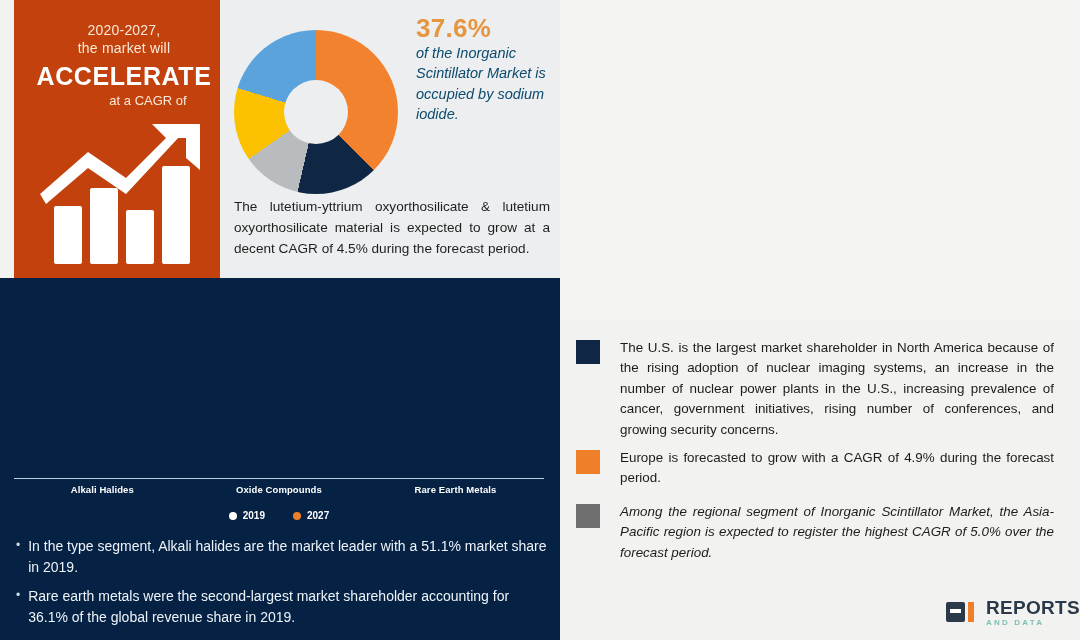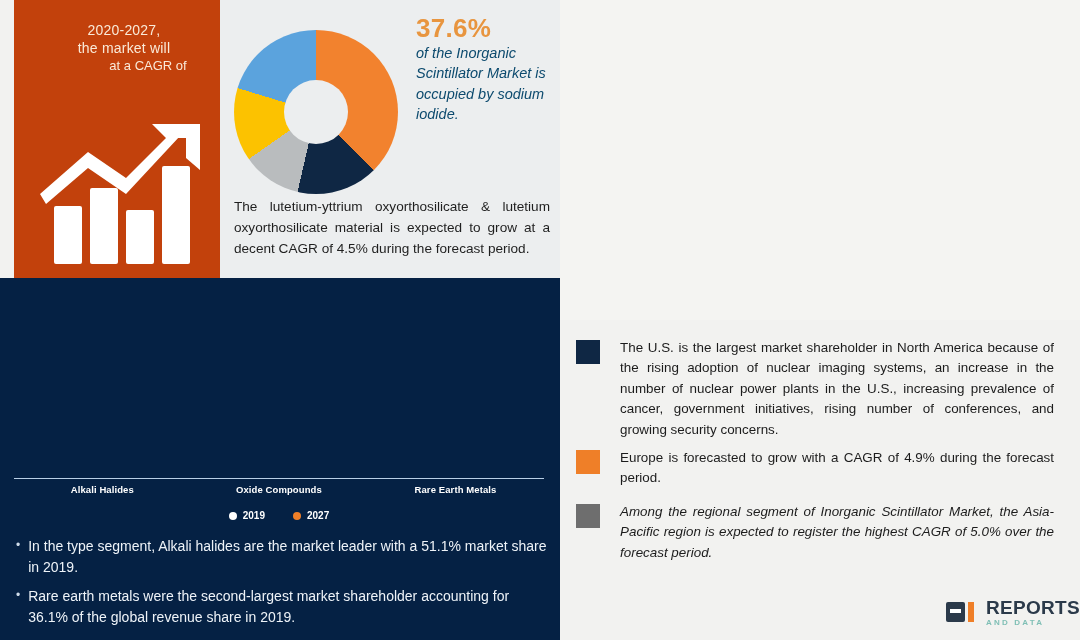--- a/index.html
+++ b/index.html
@@ -70,20 +70,21 @@
 </style>
 </head>
 <body>
 
 <div class="page">
 
   <div class="panel-accelerate">
     <div class="acc-text">
       <div class="acc-l1">2020-2027,</div>
       <div class="acc-l2">the market will</div>
+      <div class="acc-big">ACCELERATE</div>
       <div class="acc-l3">at a CAGR of</div>
     </div>
     <svg class="acc-art" viewBox="0 0 172 150">
       <g fill="#ffffff">
         <rect x="14" y="88" width="28" height="58" rx="2"></rect>
         <rect x="50" y="70" width="28" height="76" rx="2"></rect>
         <rect x="86" y="92" width="28" height="54" rx="2"></rect>
         <rect x="122" y="48" width="28" height="98" rx="2"></rect>
         <path d="M6 86 L48 50 L86 76 L140 18 L134 12 L86 60 L48 34 L0 76 Z"></path>
         <path d="M112 6 L160 6 L160 52 L146 40 L146 20 L126 20 Z"></path>

